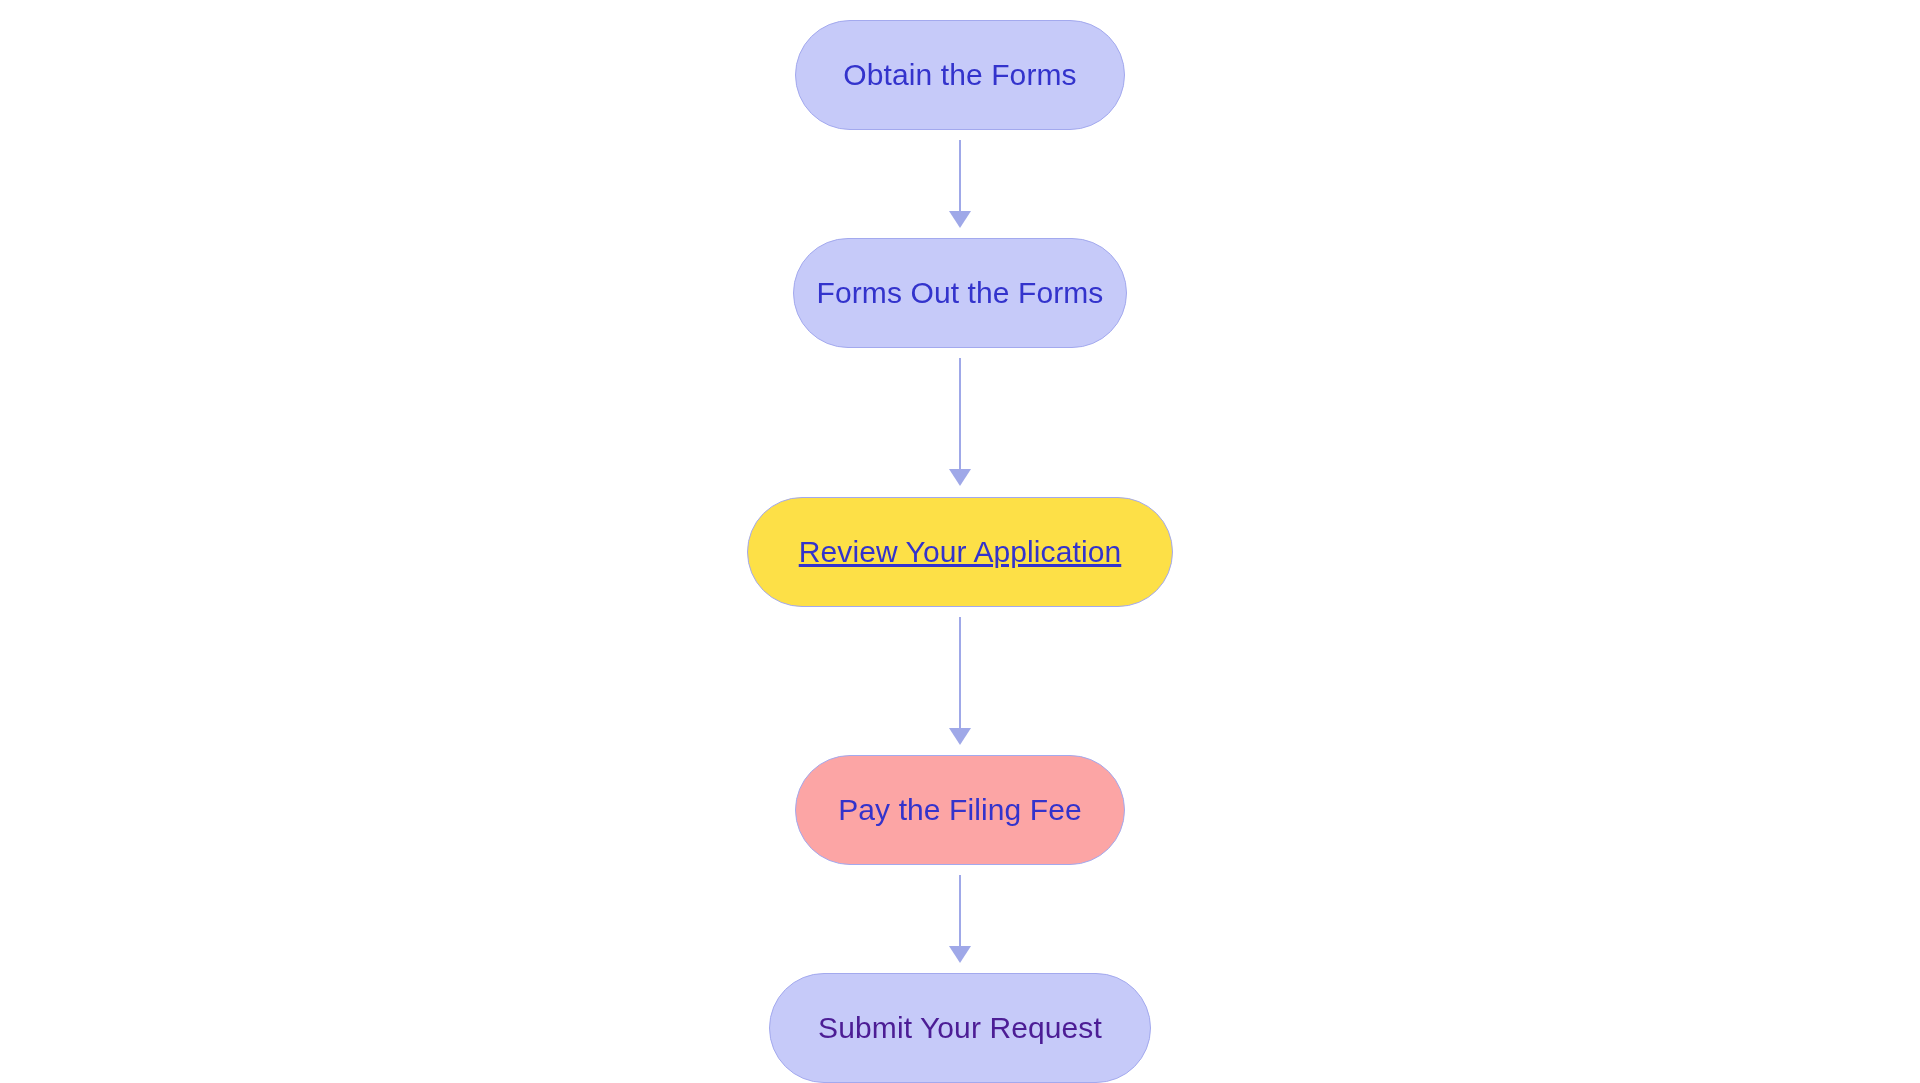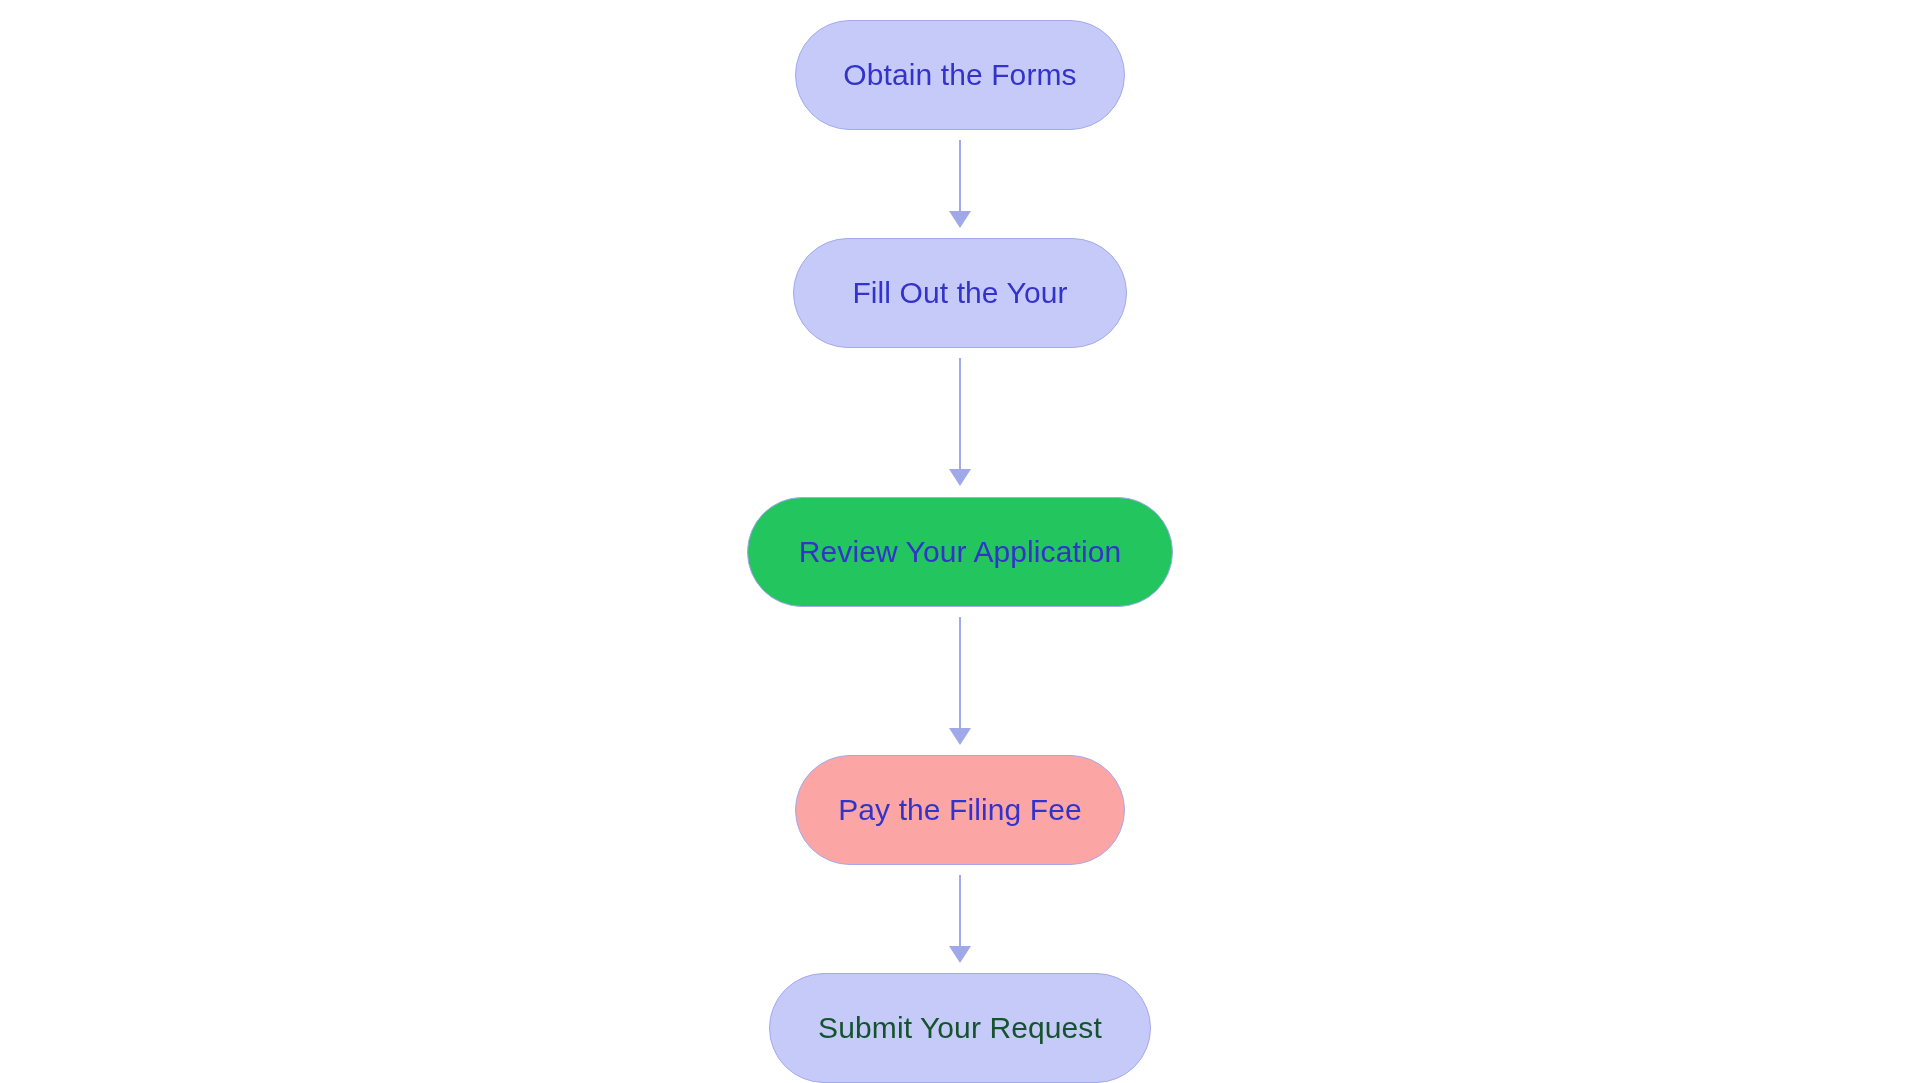--- a/index.html
+++ b/index.html
@@ -101,44 +101,44 @@
     <div class="flow-node size-sm" style="background: rgb(198, 202, 249); border-color: rgb(163, 169, 238); color: rgb(51, 51, 204);">
       <span>Obtain the Forms</span>
     </div>
 
     <div class="flow-connector gap-1">
       <div class="connector-line" style="background: rgb(159, 168, 232);"></div>
       <div class="connector-head" style="border-top-color: rgb(159, 168, 232);"></div>
     </div>
 
     <div class="flow-node size-md" style="background: rgb(198, 202, 249); border-color: rgb(163, 169, 238); color: rgb(51, 51, 204);">
-      <span>Fill Out the Your</span>
+      <span>Forms Out the Forms</span>
     </div>
 
     <div class="flow-connector gap-2">
       <div class="connector-line" style="background: rgb(159, 168, 232);"></div>
       <div class="connector-head" style="border-top-color: rgb(159, 168, 232);"></div>
     </div>
 
-    <div class="flow-node size-lg" style="background: #22c55e; border-color: rgb(163, 169, 238); color: rgb(51, 51, 204);">
+    <div class="flow-node size-lg" style="background: #fde047; border-color: rgb(163, 169, 238); color: rgb(51, 51, 204); text-decoration: underline;">
       <span>Review Your Application</span>
     </div>
 
     <div class="flow-connector gap-3">
       <div class="connector-line" style="background: rgb(159, 168, 232);"></div>
       <div class="connector-head" style="border-top-color: rgb(159, 168, 232);"></div>
     </div>
 
     <div class="flow-node size-sm" style="background: #fca5a5; border-color: rgb(163, 169, 238); color: rgb(51, 51, 204);">
       <span>Pay the Filing Fee</span>
     </div>
 
     <div class="flow-connector gap-4">
       <div class="connector-line" style="background: rgb(159, 168, 232);"></div>
       <div class="connector-head" style="border-top-color: rgb(159, 168, 232);"></div>
     </div>
 
-    <div class="flow-node size-xl" style="background: rgb(198, 202, 249); border-color: rgb(163, 169, 238); color: #14532d;">
+    <div class="flow-node size-xl" style="background: rgb(198, 202, 249); border-color: rgb(163, 169, 238); color: #4c1d95;">
       <span>Submit Your Request</span>
     </div>
 
   </div>
 </div>
 
 </body></html>

